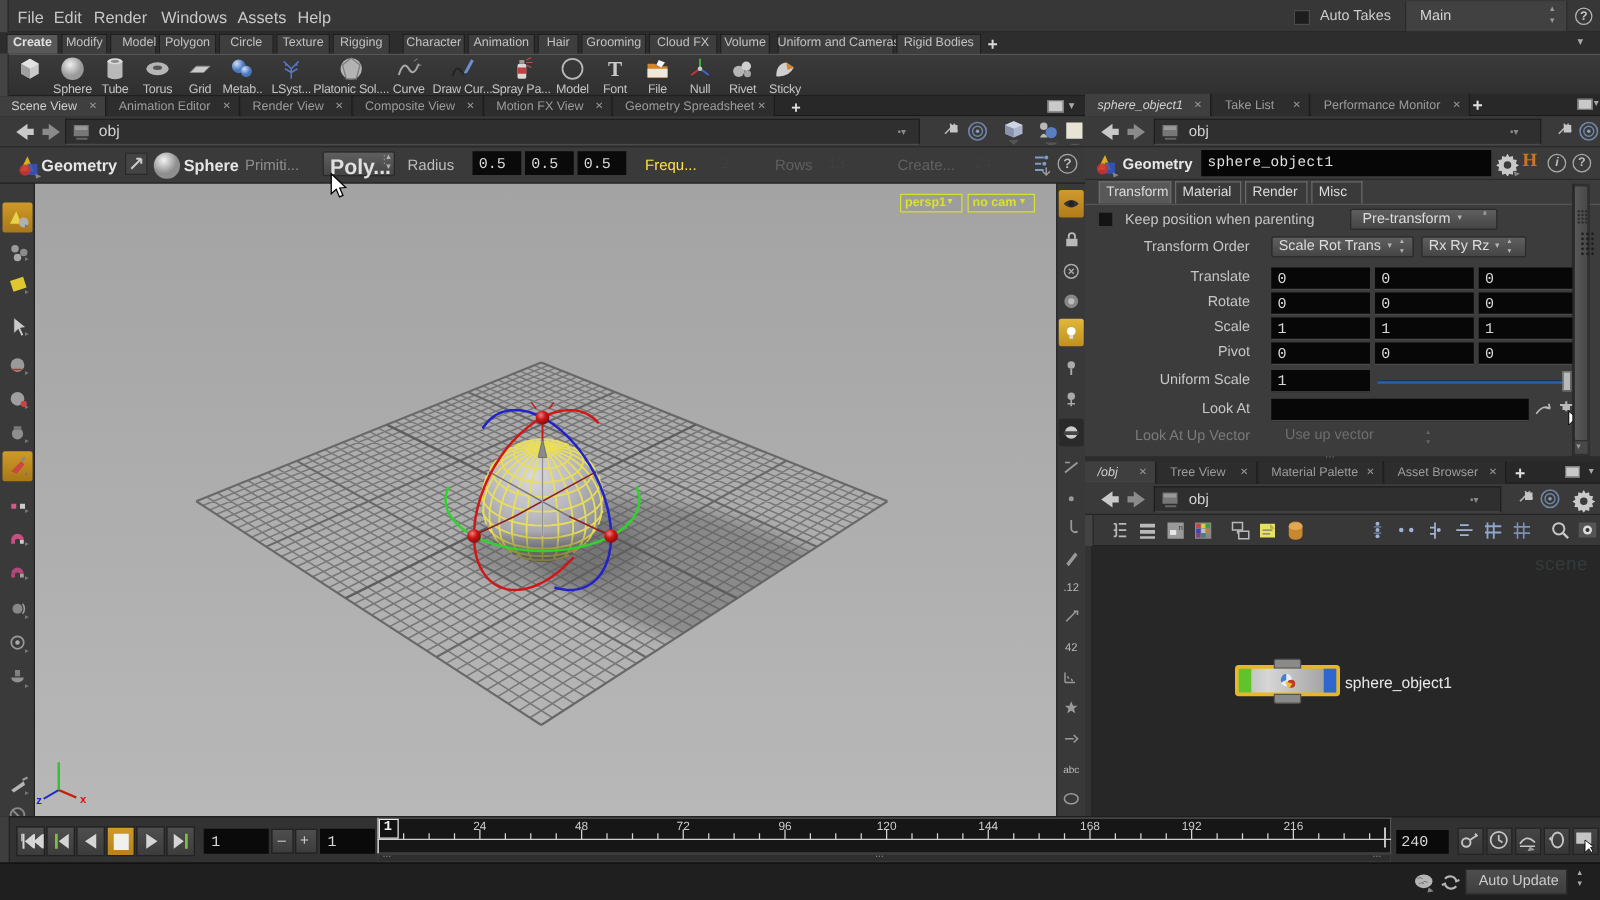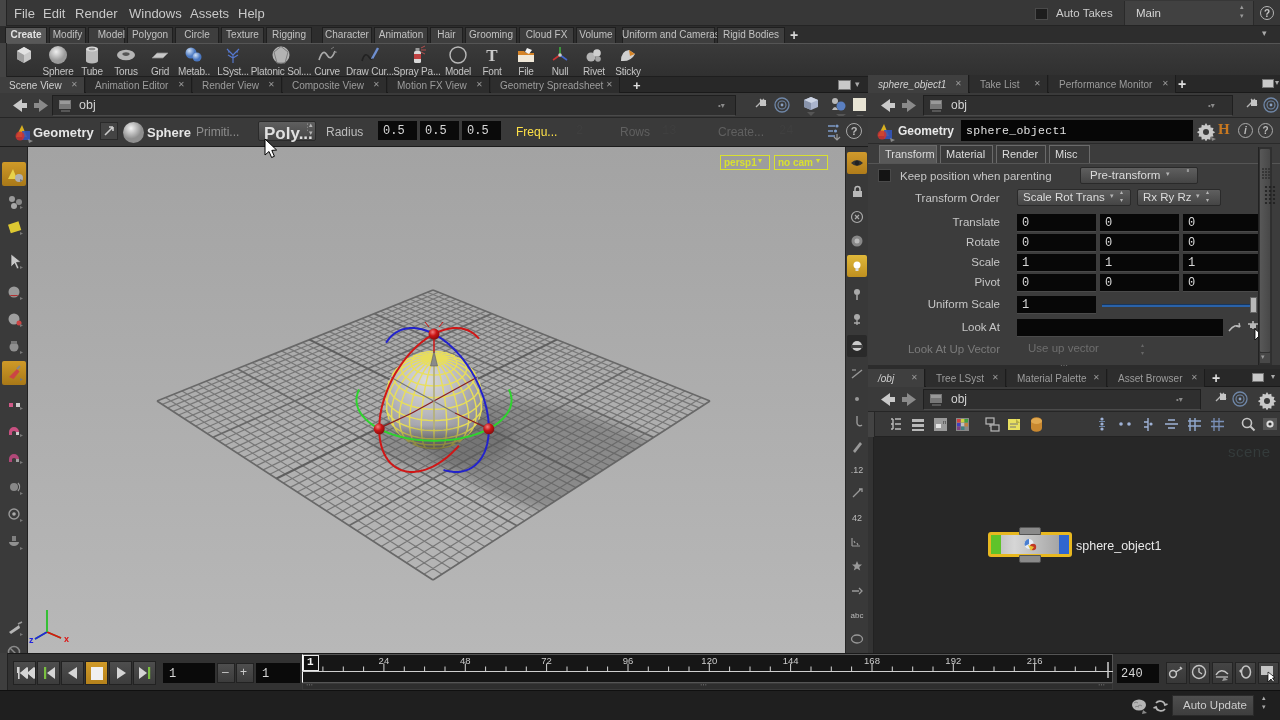--- a/index.html
+++ b/index.html
@@ -658,21 +658,21 @@
     <circle cx="10" cy="14" r="1.1" fill="#1e1e1e"></circle>
     <circle cx="10" cy="18" r="1.1" fill="#1e1e1e"></circle>
   </svg>
 <div class="abs" style="left:868px;top:365px;width:412px;height:4px;background:#2c2c2c;"></div>
 <div class="tx" style="left:1060px;top:361px;font-size:8px;color:#777;">⋯</div>
 <div class="abs" style="left:868px;top:369px;width:412px;height:18px;background:#282828;border-bottom:1px solid #1a1a1a;"></div>
 <div class="abs" style="left:868px;top:369px;width:57px;height:18px;background:#3f3f3f;border-right:1px solid #1c1c1c;"></div>
 <div class="tx" style="left:878px;top:373px;font-size:10px;color:#d0d0d0;font-style:italic;">/obj</div>
 <div class="tx" style="left:911px;top:373px;font-size:8px;color:#999;">✕</div>
 <div class="abs" style="left:926px;top:369px;width:80px;height:18px;background:#2d2d2d;border-right:1px solid #1c1c1c;"></div>
-<div class="tx" style="left:936px;top:373px;font-size:10px;color:#9c9c9c;">Tree LSyst</div>
+<div class="tx" style="left:936px;top:373px;font-size:10px;color:#9c9c9c;">Tree View</div>
 <div class="tx" style="left:992px;top:373px;font-size:8px;color:#999;">✕</div>
 <div class="abs" style="left:1007px;top:369px;width:100px;height:18px;background:#2d2d2d;border-right:1px solid #1c1c1c;"></div>
 <div class="tx" style="left:1017px;top:373px;font-size:10px;color:#9c9c9c;">Material Palette</div>
 <div class="tx" style="left:1093px;top:373px;font-size:8px;color:#999;">✕</div>
 <div class="abs" style="left:1108px;top:369px;width:97px;height:18px;background:#2d2d2d;border-right:1px solid #1c1c1c;"></div>
 <div class="tx" style="left:1118px;top:373px;font-size:10px;color:#9c9c9c;">Asset Browser</div>
 <div class="tx" style="left:1191px;top:373px;font-size:8px;color:#999;">✕</div>
 <div class="tx" style="left:1212px;top:370px;font-size:14px;color:#e0e0e0;font-weight:bold;">+</div>
 <div class="abs" style="left:1252px;top:373px;width:12px;height:9px;background:#c9c9c9;border:1px solid #777;"></div>
 <div class="tx" style="left:1271px;top:372px;font-size:8px;color:#aaaaaa;">▾</div>

